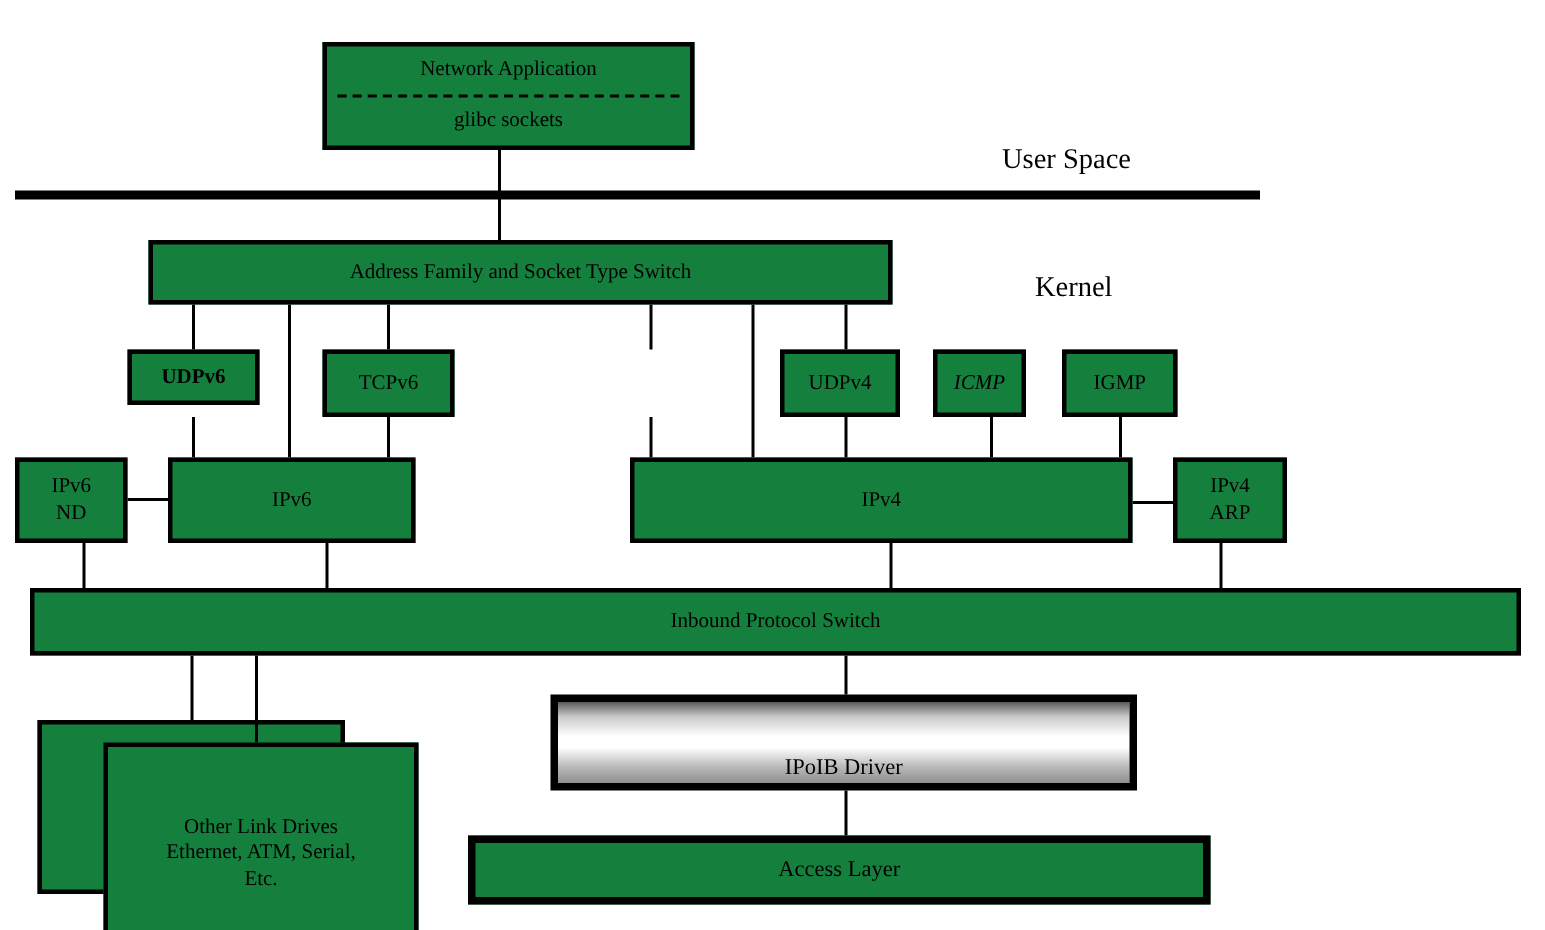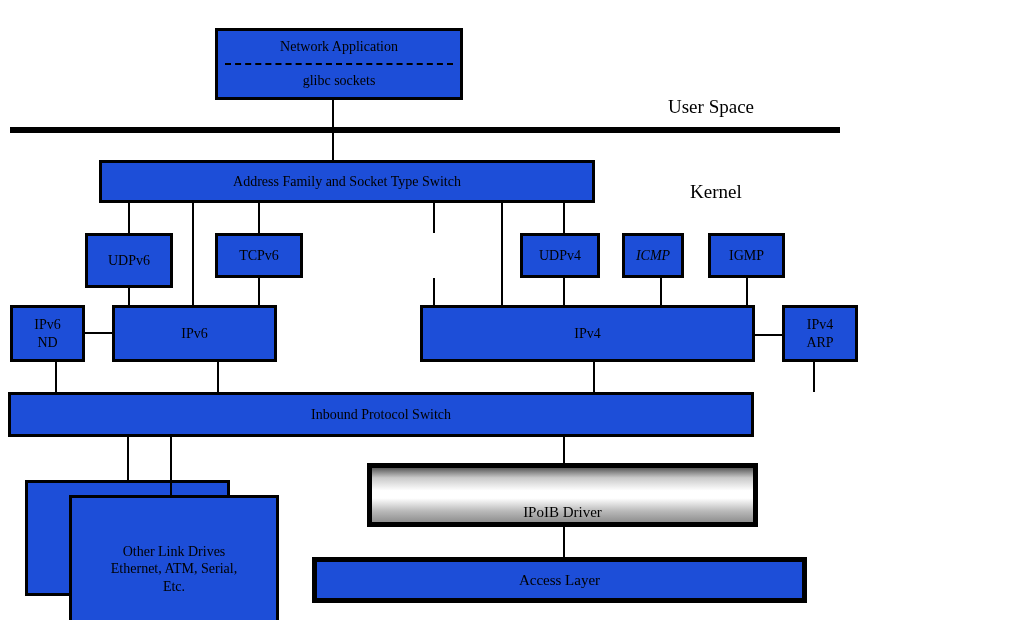--- a/index.html
+++ b/index.html
@@ -7,21 +7,21 @@
     position:relative;
     width:1030px;height:620px;
     background:#ffffff;
     font-family:"Liberation Serif","DejaVu Serif",serif;
     color:#000;
     overflow:hidden;
   }
   .box{
     position:absolute;
     border:3px solid #000;
-    background:#1d4ed8;
+    background:#15803d;
     display:flex;
     align-items:center;
     justify-content:center;
     text-align:center;
     font-size:14px;
     z-index:2;
     box-sizing:border-box;
     line-height:1.25;
   }
   .box.multiline{flex-direction:column;}
@@ -42,33 +42,33 @@
   #net-app{left:215px;top:28px;width:248px;height:72px;padding:0;flex-direction:column;justify-content:space-between;}
   #net-app .cell{flex:1;display:flex;align-items:center;justify-content:center;width:100%;}
   #net-app .dash{width:94%;border-top:2px dashed #000;height:0;}
   
   #space-divider{left:10px;top:127px;width:830px;height:6px;background:#000;position:absolute;z-index:1;}
   #user-space-label{left:668px;top:96px;}
   #kernel-label{left:690px;top:181px;}
   
   #af-switch{left:99px;top:160px;width:496px;height:43px;}
   
-  #udpv6{left:85px;top:233px;width:88px;height:55px;}
+  #udpv6{left:85px;top:233px;width:88px;height:37px;font-weight:bold;}
   #tcpv6{left:215px;top:233px;width:88px;height:45px;}
   #tcpv4{left:388px;top:233px;width:89px;height:45px;}
   #udpv4{left:520px;top:233px;width:80px;height:45px;}
   #icmp{left:622px;top:233px;width:62px;height:45px;font-style:italic;}
   #igmp{left:708px;top:233px;width:77px;height:45px;}
   
   #ipv6-nd{left:10px;top:305px;width:75px;height:57px;}
   #ipv6{left:112px;top:305px;width:165px;height:57px;}
   #ipv4{left:420px;top:305px;width:335px;height:57px;}
   #ipv4-arp{left:782px;top:305px;width:76px;height:57px;}
   
-  #inbound-switch{left:8px;top:392px;width:746px;height:45px;}
+  #inbound-switch{left:20px;top:392px;width:994px;height:45px;}
   
   #other-drivers-back{left:25px;top:480px;width:205px;height:116px;z-index:2;}
   #other-drivers-front{left:48px;top:495px;width:210px;height:148px;z-index:4;font-size:14px;margin-left:21px;}
   
   #ipoib{
     left:367px;top:463px;width:391px;height:64px;
     border:5px solid #000;
     background:linear-gradient(to bottom,#5a5a5a 0%,#c9c9c9 18%,#ffffff 42%,#ffffff 56%,#b9b9b9 80%,#8f8f8f 100%);
     font-size:15px;
     align-items:flex-end;

